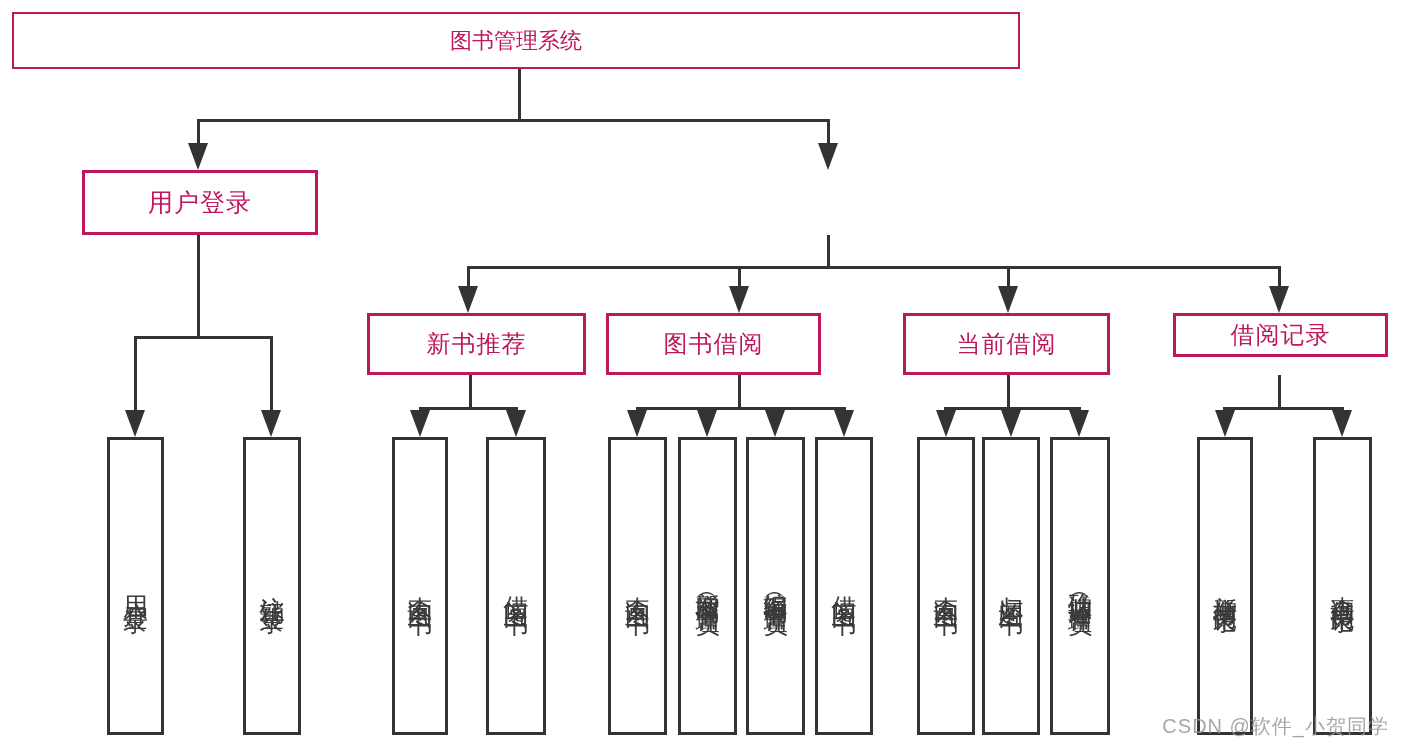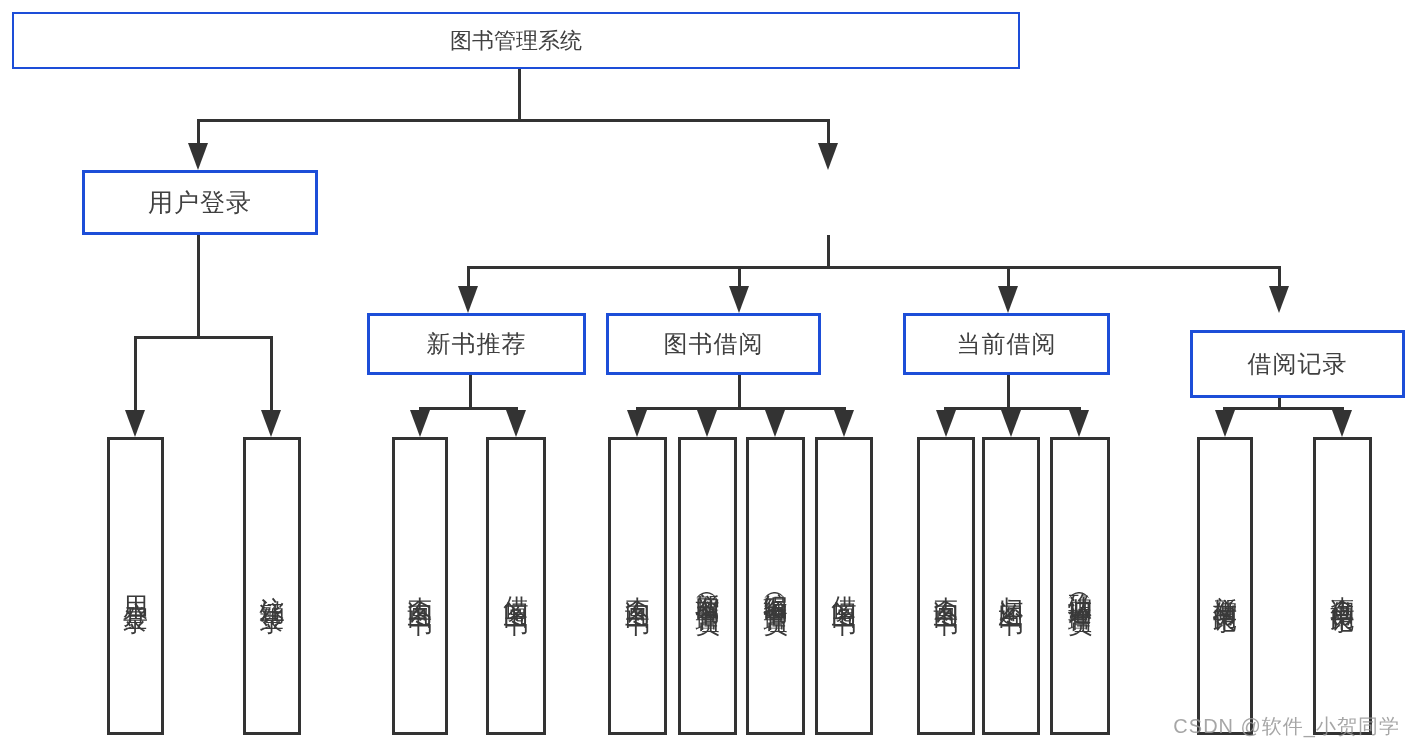--- a/index.html
+++ b/index.html
@@ -7,22 +7,22 @@
     position:relative;
     width:1405px;height:747px;
     background:#ffffff;
     font-family:"Liberation Sans","DejaVu Sans",sans-serif;
     overflow:hidden;
   }
   .box{
     position:absolute;
     box-sizing:border-box;
     background:#ffffff;
-    border:3px solid #1d4ed8;
-    color:#404040;
+    border:3px solid #be185d;
+    color:#be185d;
     display:flex;align-items:center;justify-content:center;
     text-align:center;
     z-index:2;
   }
   .box.root{border-width:2px;font-size:22px;}
   .box.h2{font-size:25px;letter-spacing:1px;}
   .box.h3{font-size:24px;letter-spacing:1px;}
   .vbox{
     position:absolute;
     box-sizing:border-box;
@@ -41,21 +41,21 @@
   .vline{position:absolute;width:3px;background:#333333;z-index:1;}
   .hline{position:absolute;height:3px;background:#333333;z-index:1;}
   .arrow{
     position:absolute;width:0;height:0;z-index:1;
     border-left:10px solid transparent;
     border-right:10px solid transparent;
     border-top:27px solid #333333;
   }
   .watermark{
     position:absolute;
-    right:5px;bottom:7px;
+    right:16px;bottom:7px;
     font-size:20px;
     color:rgba(150,150,150,0.85);
     letter-spacing:1px;
     z-index:3;
     white-space:nowrap;
   }
 </style>
 </head>
 <body>
 
@@ -86,21 +86,21 @@
   <div class="vline" style="left:1007px;top:266px;height:23px;"></div>
   <div class="vline" style="left:1278px;top:266px;height:23px;"></div>
   <div class="arrow" style="left:458px;top:286px;"></div>
   <div class="arrow" style="left:729px;top:286px;"></div>
   <div class="arrow" style="left:998px;top:286px;"></div>
   <div class="arrow" style="left:1269px;top:286px;"></div>
 
   <div class="box h3" style="left:367px;top:313px;width:219px;height:62px;">新书推荐</div>
   <div class="box h3" style="left:606px;top:313px;width:215px;height:62px;">图书借阅</div>
   <div class="box h3" style="left:903px;top:313px;width:207px;height:62px;">当前借阅</div>
-  <div class="box h3" style="left:1173px;top:330px;width:215px;height:68px;margin-left:17px;">借阅记录</div>
+  <div class="box h3" style="left:1173px;top:313px;width:215px;height:44px;">借阅记录</div>
 
   <div class="vline" style="left:469px;top:375px;height:34px;"></div>
   <div class="hline" style="left:419px;top:407px;width:99px;"></div>
   <div class="arrow" style="left:410px;top:410px;"></div>
   <div class="arrow" style="left:506px;top:410px;"></div>
 
   <div class="vline" style="left:738px;top:375px;height:34px;"></div>
   <div class="hline" style="left:636px;top:407px;width:210px;"></div>
   <div class="arrow" style="left:627px;top:410px;"></div>
   <div class="arrow" style="left:697px;top:410px;"></div>

